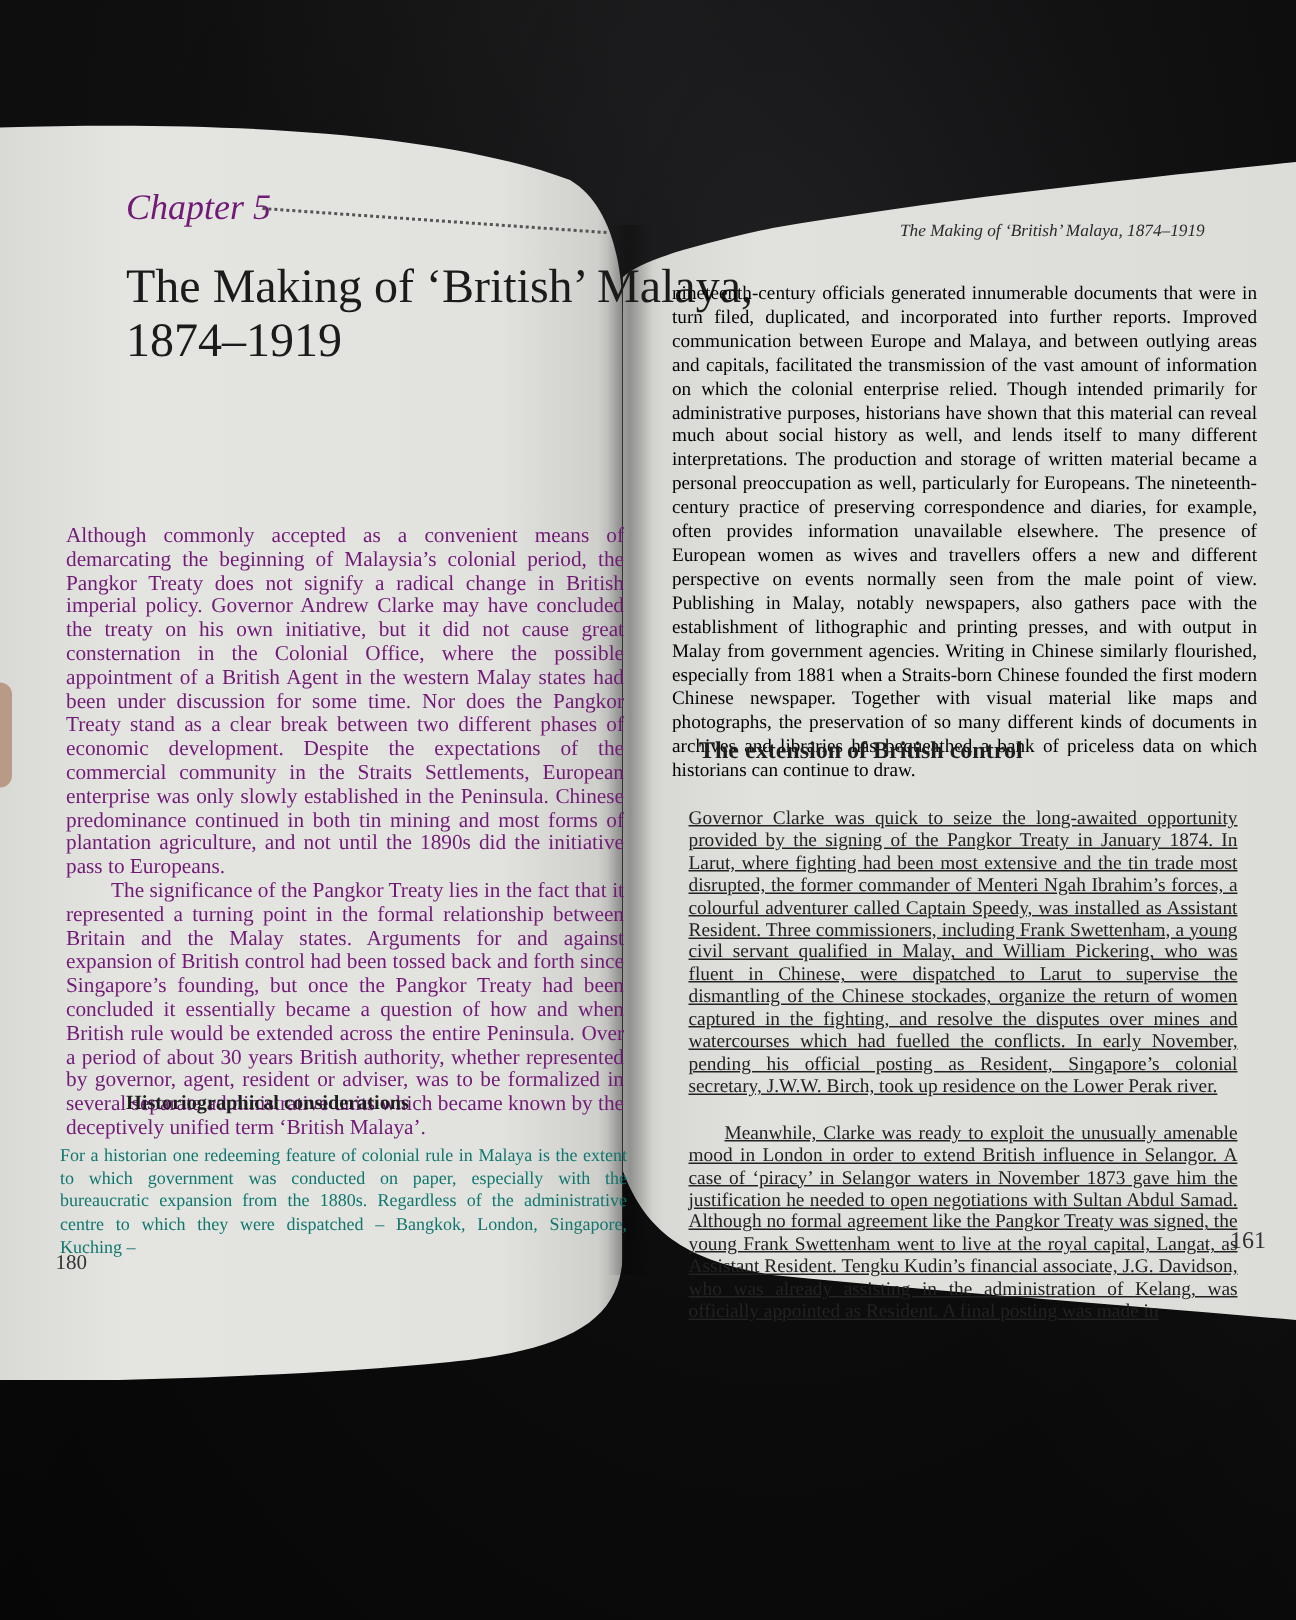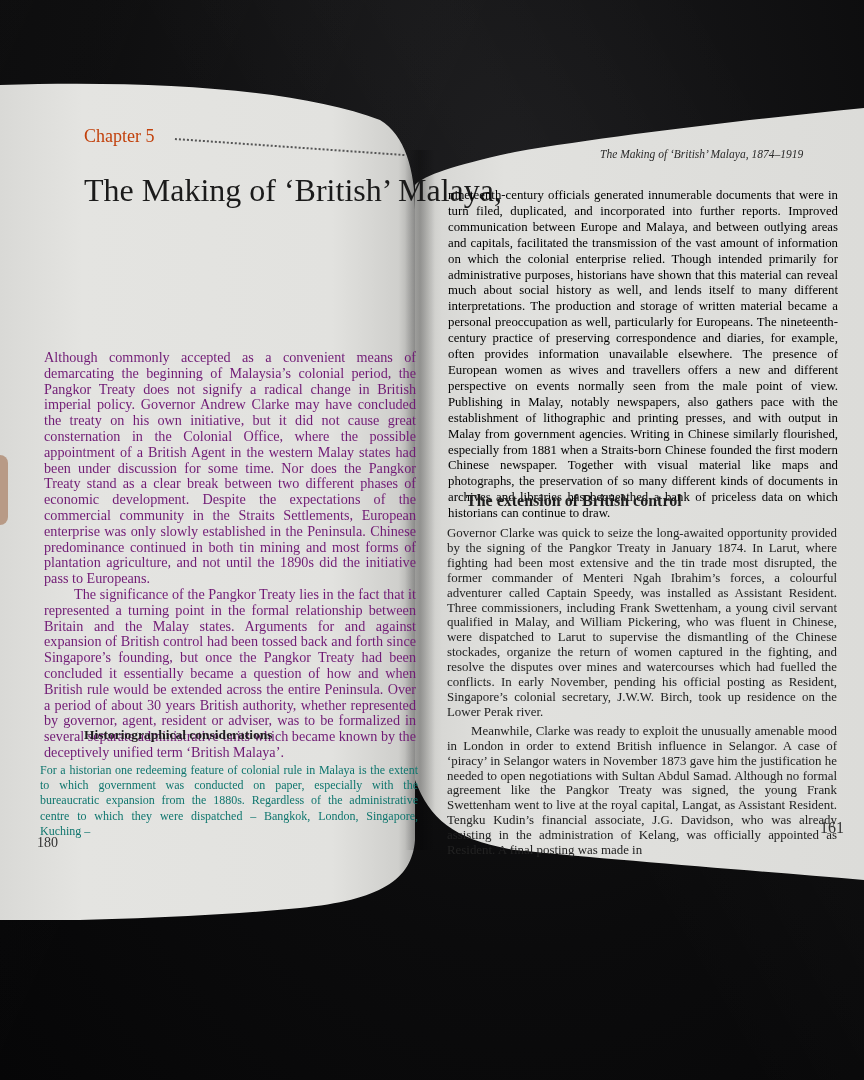--- a/index.html
+++ b/index.html
@@ -22,21 +22,21 @@
     .page-right {
       position: absolute; left: 415px; top: 80px; width: 449px; height: 800px;
       background: linear-gradient(90deg, #bdbdba 0%, #d8d8d5 6%, #e1e1de 20%, #dcdcd9 100%);
       clip-path: path("M0,105 C10,95 40,85 100,72 C200,55 330,40 449,28 L449,800 C330,790 200,780 100,770 C40,760 15,740 0,700 Z");
     }
     .gutter-shadow {
       position:absolute; left:405px; top:150px; width:30px; height:700px;
       background: linear-gradient(90deg, rgba(0,0,0,0) 0%, rgba(0,0,0,0.25) 50%, rgba(0,0,0,0) 100%);
     }
     .chapter-label {
-      position:absolute; left:84px; top:126px; font-size: 18px; color:#c2410c;
+      position:absolute; left:84px; top:126px; font-style: italic; font-size: 24px; color:#701a75;
     }
     .chapter-dots {
       position:absolute; left:175px; top:138px; width:230px; height:24px;
       border-top: 2px dotted #555; transform: rotate(4deg); transform-origin: left top;
     }
     .title {
       position:absolute; left:84px; top:172px; font-size: 32px; line-height: 36px; color:#1b1b1b;
       width: 340px;
     }
     .title span { display:block; white-space: nowrap; }
@@ -63,21 +63,21 @@
       text-align: justify; color:#000000;
     }
     .right-body p { margin:0; }
     .heading-right {
       position:absolute; left:466px; top:492px; font-weight:bold; font-size: 16px; color:#1e1e1e;
     }
     .right-body2 {
       position:absolute; left:443px; top:522px; width: 398px; font-size: 12.9px; line-height: 14.9px;
       text-align: justify; color:#222;
     }
-    .right-body2 p { margin:4px; }
+    .right-body2 p { margin:16px;text-decoration:underline; }
     .right-body2 p.indent { text-indent: 24px; }
     .folio-right { position:absolute; left:820px; top:819px; font-size:16px; color:#333; }
     .thumb {
       position:absolute; left:-8px; top:455px; width:16px; height:70px; border-radius: 8px;
       background: #b89a86;
     }
   </style>
 </head>
 <body>
 
@@ -86,20 +86,21 @@
 <div class="page-left"></div>
 <div class="page-right"></div>
 <div class="gutter-shadow"></div>
 <div class="thumb"></div>
 
 <div class="chapter-label">Chapter 5</div>
 <div class="chapter-dots"></div>
 
 <div class="title">
   <span>The Making of ‘British’ Malaya,</span>
+  <span>1874–1919</span>
 </div>
 
 <div class="left-body">
   <p>Although commonly accepted as a convenient means of demarcating the beginning of Malaysia’s colonial period, the Pangkor Treaty does not signify a radical change in British imperial policy. Governor Andrew Clarke may have concluded the treaty on his own initiative, but it did not cause great consternation in the Colonial Office, where the possible appointment of a British Agent in the western Malay states had been under discussion for some time. Nor does the Pangkor Treaty stand as a clear break between two different phases of economic development. Despite the expectations of the commercial community in the Straits Settlements, European enterprise was only slowly established in the Peninsula. Chinese predominance continued in both tin mining and most forms of plantation agriculture, and not until the 1890s did the initiative pass to Europeans.</p>
   <p class="indent">The significance of the Pangkor Treaty lies in the fact that it represented a turning point in the formal relationship between Britain and the Malay states. Arguments for and against expansion of British control had been tossed back and forth since Singapore’s founding, but once the Pangkor Treaty had been concluded it essentially became a question of how and when British rule would be extended across the entire Peninsula. Over a period of about 30 years British authority, whether represented by governor, agent, resident or adviser, was to be formalized in several separate administrative units which became known by the deceptively unified term ‘British Malaya’.</p>
 </div>
 
 <div class="heading-left">Historiographical considerations</div>
 
 <div class="left-body2">For a historian one redeeming feature of colonial rule in Malaya is the extent to which government was conducted on paper, especially with the bureaucratic expansion from the 1880s. Regardless of the administrative centre to which they were dispatched – Bangkok, London, Singapore, Kuching –</div>

